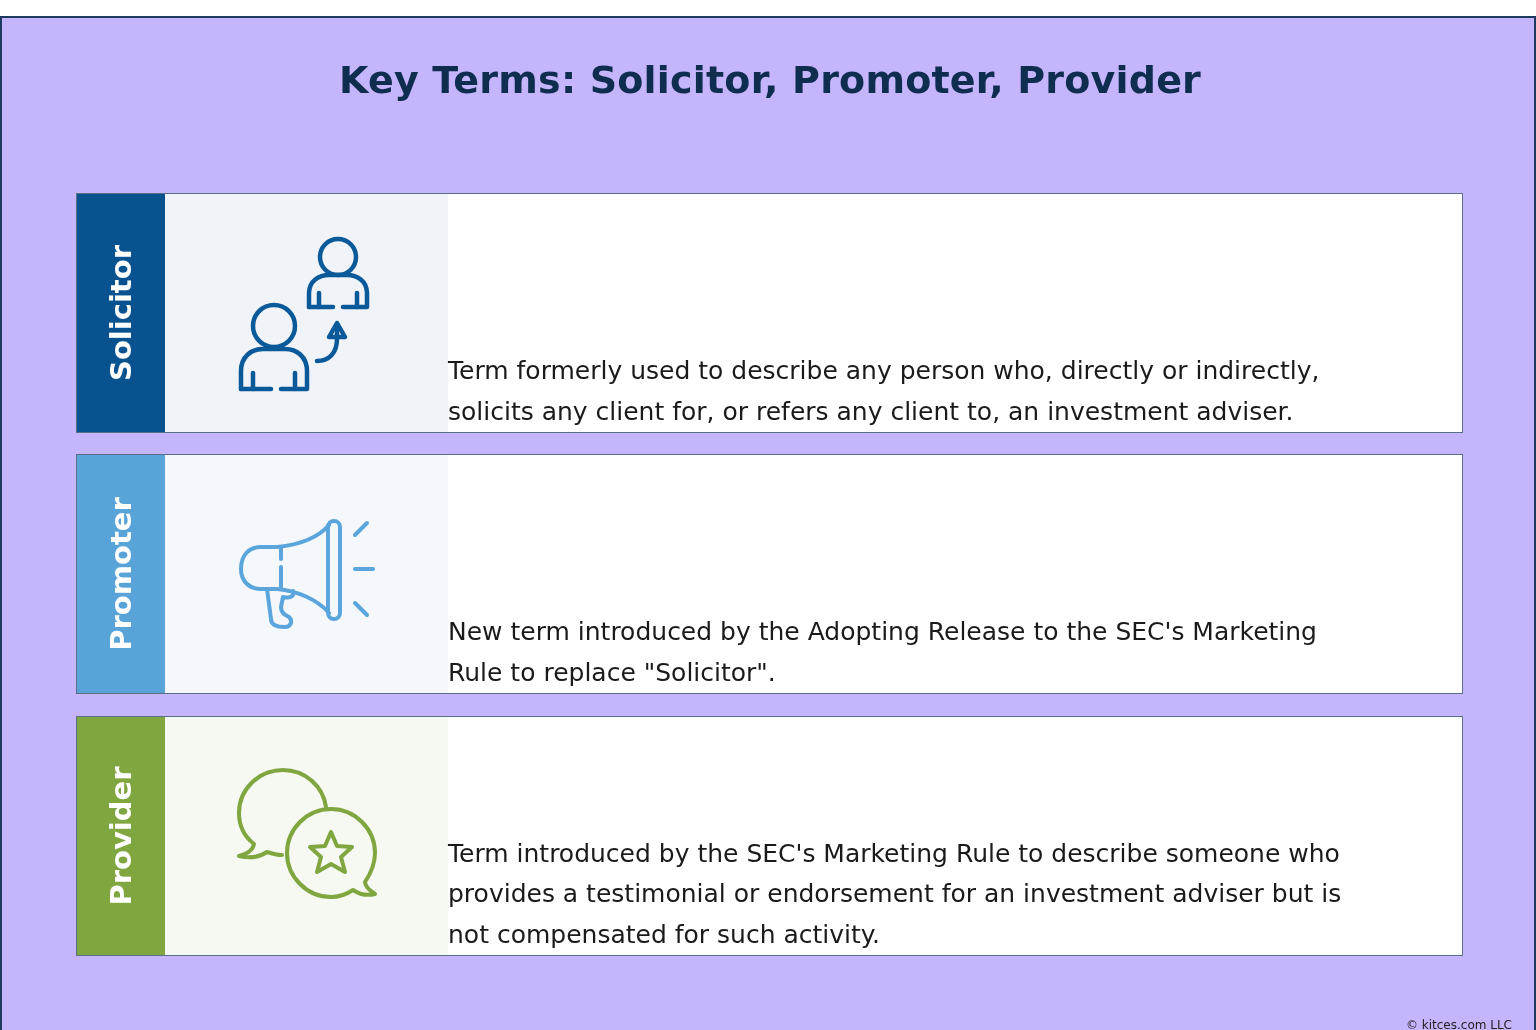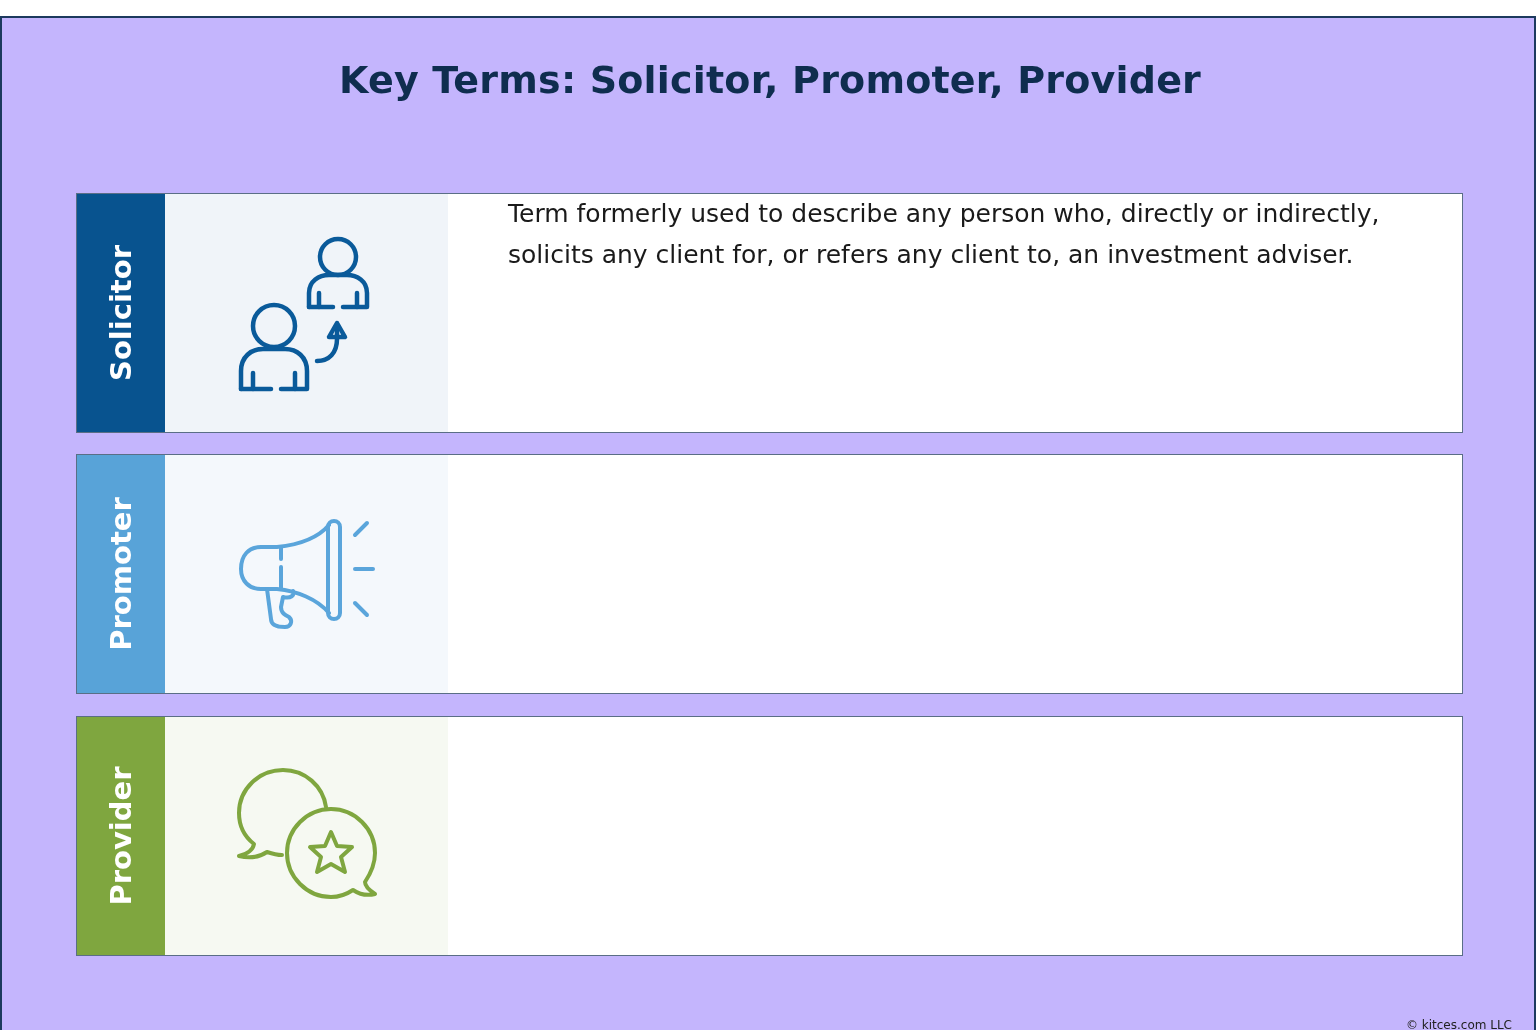--- a/index.html
+++ b/index.html
@@ -42,22 +42,22 @@
       font-size: 29px; font-weight: bold;
       font-family: "DejaVu Sans", "Liberation Sans", sans-serif;
     }
     .card .icon-panel {
       width: 283px; height: 100%; flex: none;
       display: flex; align-items: center; justify-content: center;
     }
     .card .icon-panel svg { display: block; }
     .card .desc {
       flex: 1;
-      display: flex; align-items: flex-start;
-      padding-left: 60px; padding-right: 40px;
+      display: flex; align-items: flex-end;
+      padding-right: 40px;
     }
     .card .desc p {
       margin: 0;
       font-size: 25px; line-height: 40.5px;
       color: #1a1a1a;
       font-family: "DejaVu Sans", "Liberation Sans", sans-serif;
       width: 900px;
     }
     .footer {
       position: absolute; right: 22px; bottom: 12px;
@@ -114,32 +114,38 @@
         <path d="M44 30 V42"></path>
         <path d="M44 50 V72"></path>
 
         <path d="M30 72 L34 102 C34 108 40 110 48 110 C54 110 56 104 52 100 C48 98 44 96 44 90 L46 80 C54 82 58 78 56 74"></path>
 
         <path d="M118 18 L130 6"></path>
         <path d="M118 52 H136"></path>
         <path d="M118 86 L130 98"></path>
       </svg>
     </div>
+    <div class="desc">
+      <p>New term introduced by the Adopting Release to the SEC's Marketing Rule to replace "Solicitor".</p>
+    </div>
   </div>
 
   <div class="card" style="top:698px;">
     <div class="label-strip" style="background:#7fa63f;">
       <span>Provider</span>
     </div>
     <div class="icon-panel" style="background:#f6f9f2;">
       <svg width="140" height="140" viewBox="0 0 140 140" fill="none" stroke="#7fa63f" stroke-width="4" stroke-linecap="round" stroke-linejoin="round">
 
         <path d="M89 41 C86 20 68 4 46 4 C22 4 2 23 2 47 C2 60 8 71 17 78 C16 84 10 88 2 90 C14 93 24 90 30 86 C36 88 40 89 45 89"></path>
 
         <path d="M128 116 C134 107 138 97 138 87 C138 63 118 43 94 43 C70 43 50 63 50 87 C50 111 70 131 94 131 C102 131 110 128 116 124 C122 128 130 130 138 128 C132 124 128 120 128 116 Z"></path>
 
         <path d="M94 66 L100 80 L115 81 L104 91 L108 106 L94 98 L80 106 L84 91 L73 81 L88 80 Z"></path>
       </svg>
     </div>
+    <div class="desc">
+      <p>Term introduced by the SEC's Marketing Rule to describe someone who provides a testimonial or endorsement for an investment adviser but is not compensated for such activity.</p>
+    </div>
   </div>
 
   <div class="footer">© kitces.com LLC</div>
 </div>
 
 </body></html>

